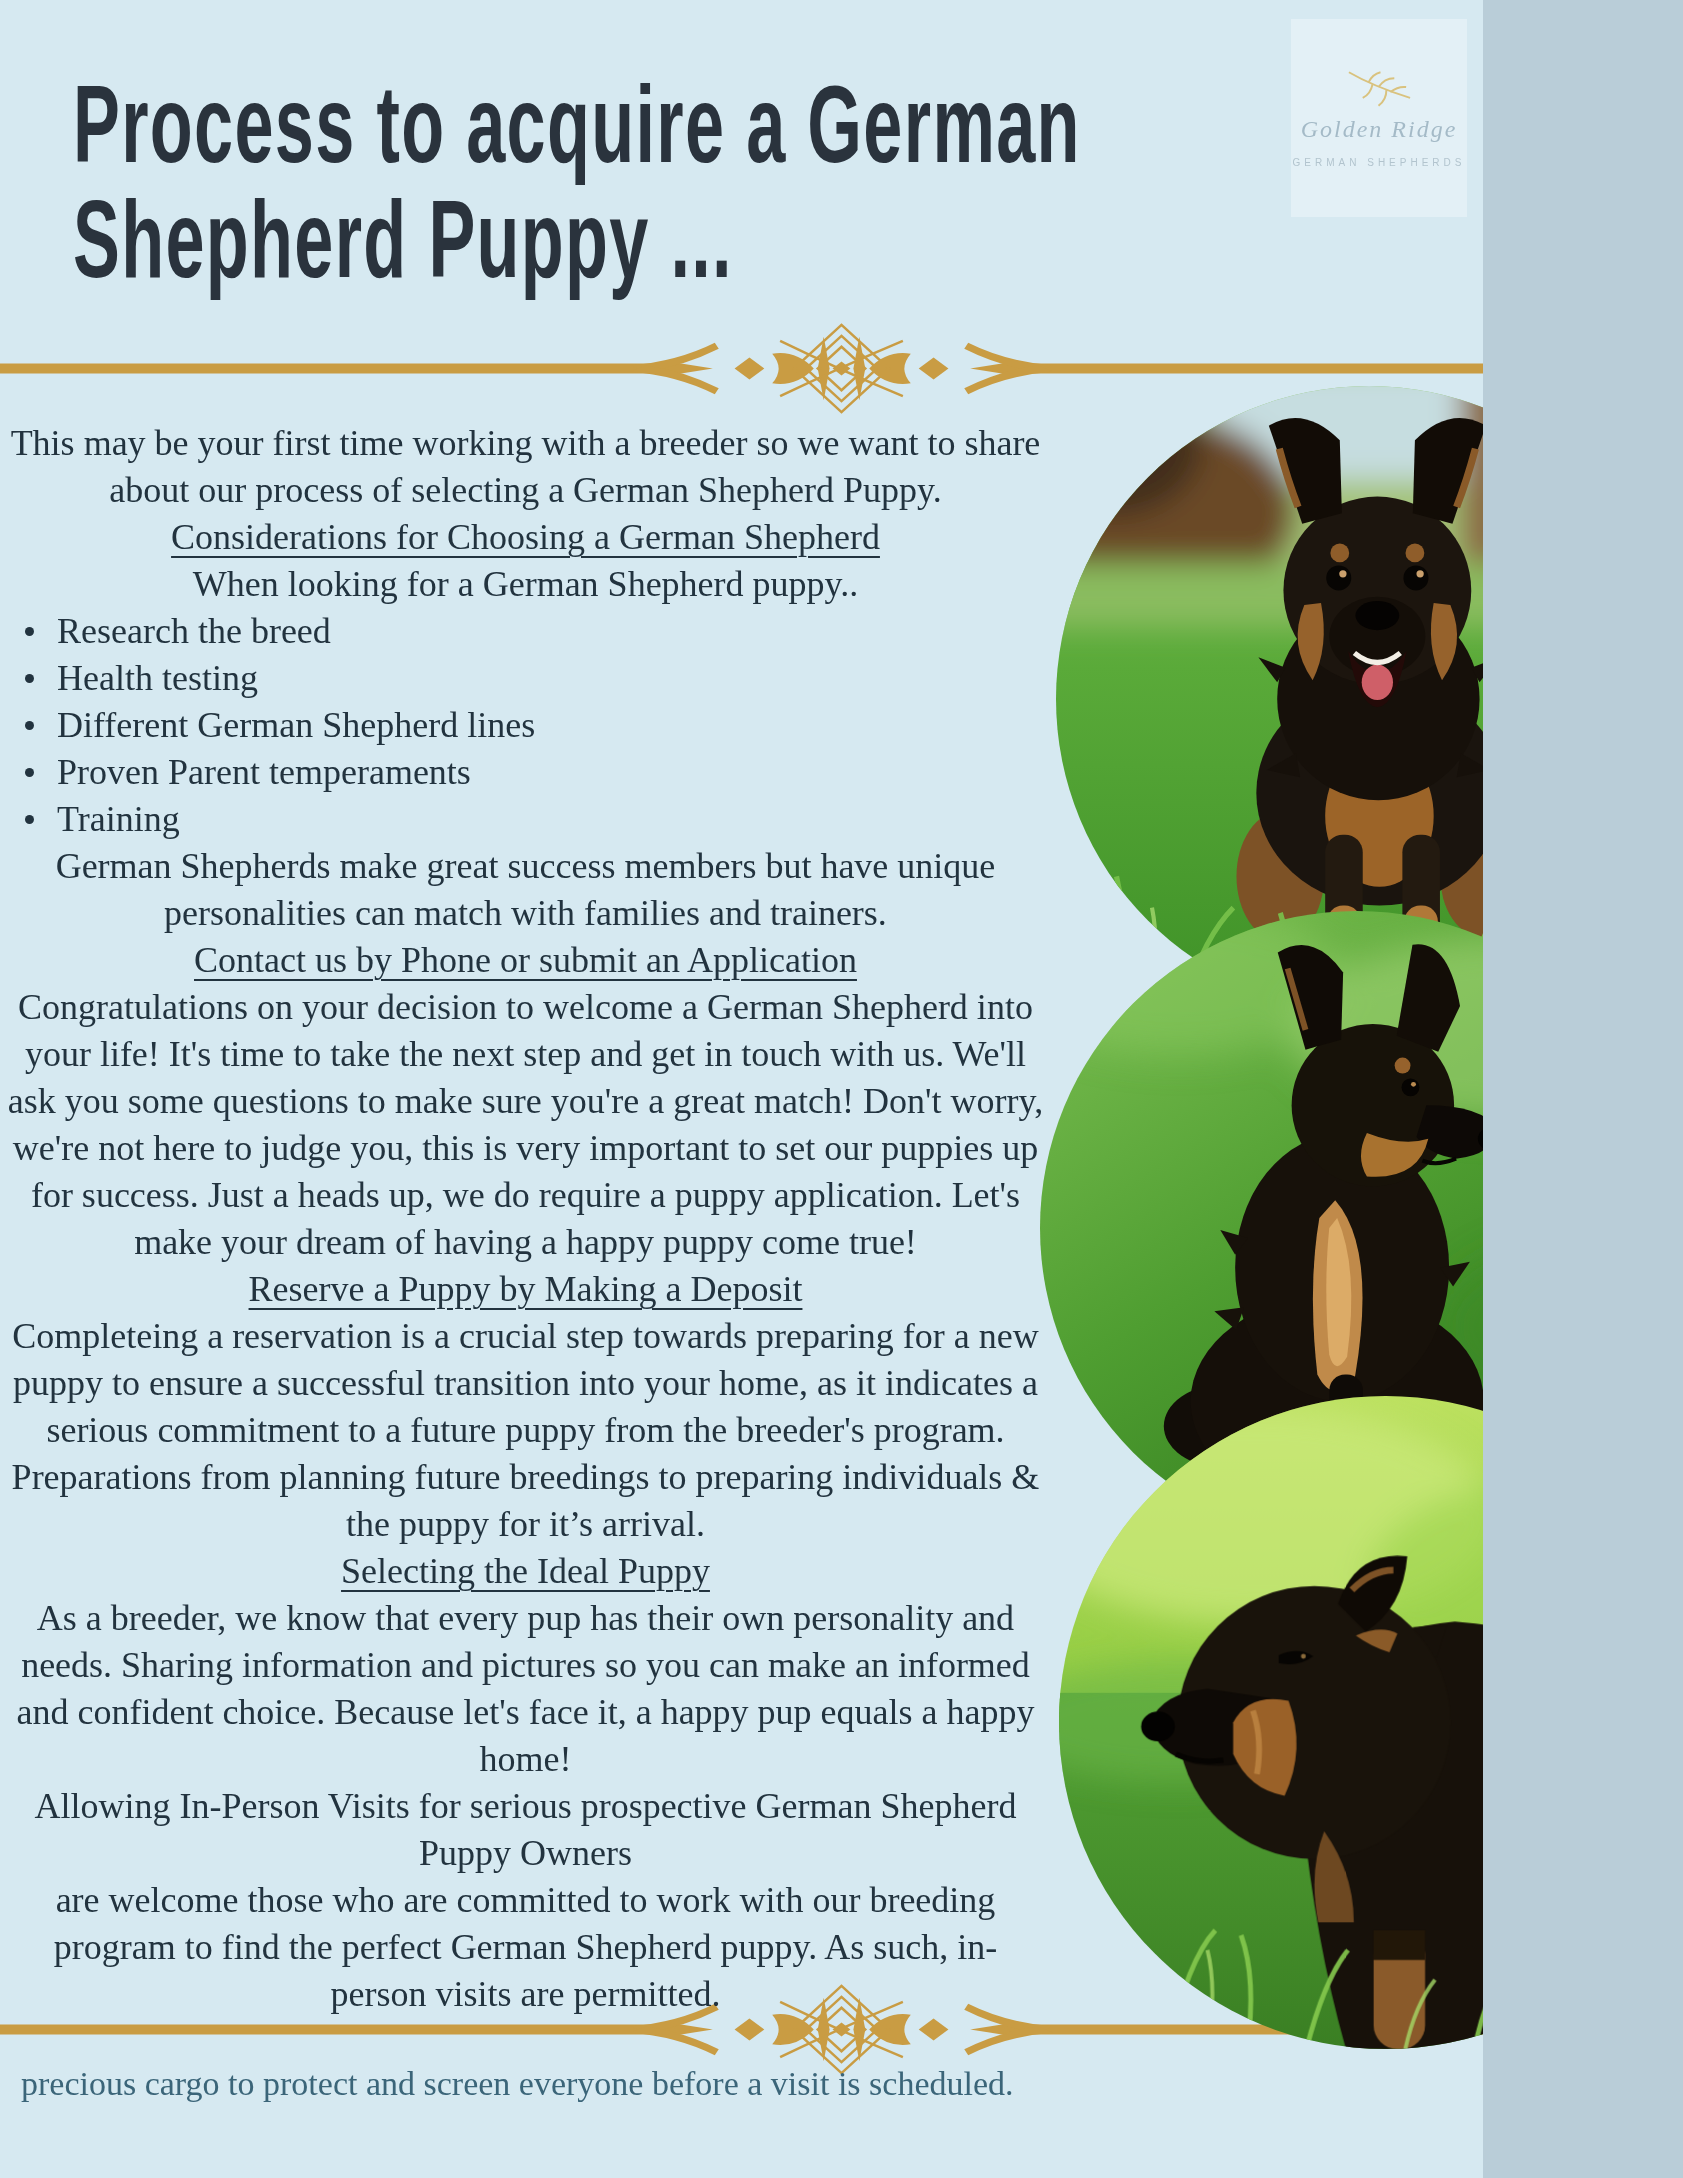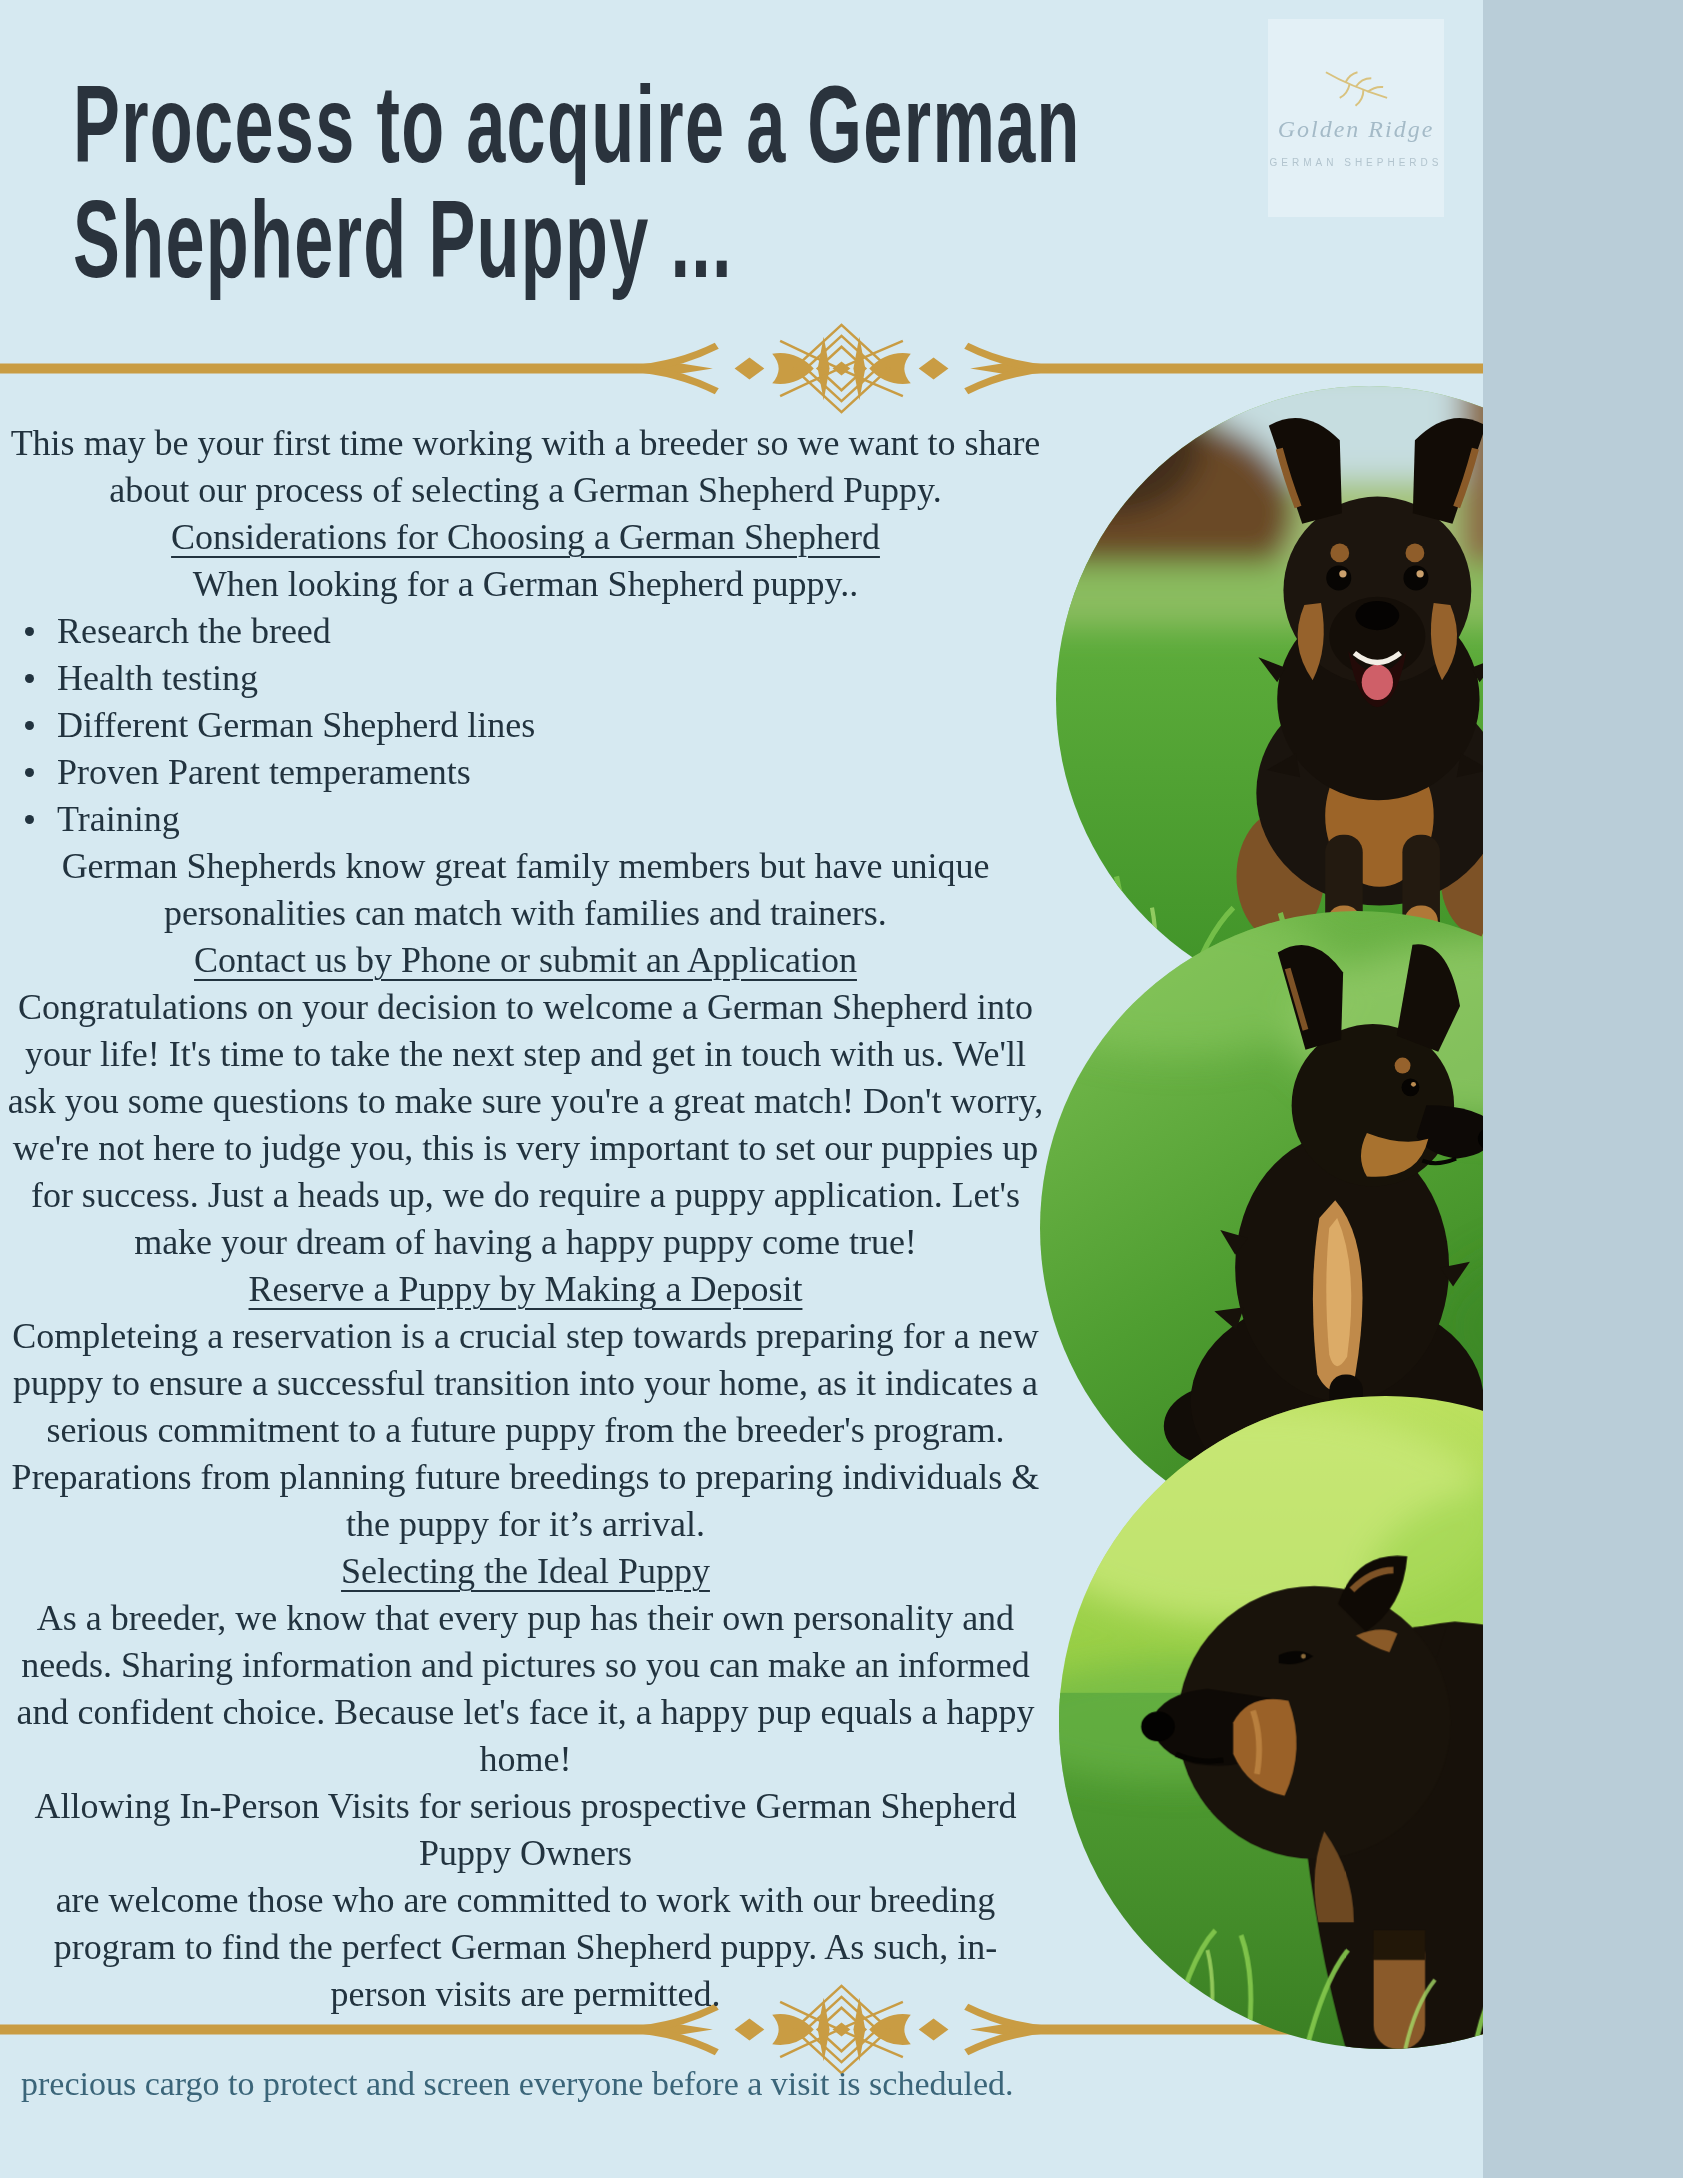--- a/index.html
+++ b/index.html
@@ -9,21 +9,21 @@
   }
   
   .title{
     position:absolute;left:73px;top:67px;z-index:5;
     font-family:"Liberation Sans",sans-serif;font-weight:700;
     font-size:109px;line-height:115px;color:#2a333d;
     transform:scaleX(0.645);transform-origin:0 0;white-space:nowrap;letter-spacing:2px;
   }
   
   .logo{
-    position:absolute;top:19px;right:39px;width:176px;height:198px;z-index:2;
+    position:absolute;top:19px;right:16px;width:176px;height:198px;z-index:2;
     background:#e3f0f6;display:flex;flex-direction:column;align-items:center;justify-content:center;
   }
   .logo .brand{font-style:italic;font-size:24px;color:#a4bac7;letter-spacing:2px;margin-top:4px;}
   .logo .sub{font-family:"Liberation Sans",sans-serif;font-size:10px;letter-spacing:4px;color:#b2c4ce;text-transform:uppercase;margin-top:14px;}
   
   .divider{position:absolute;left:0;width:1683px;height:99px;z-index:1;}
   .divider.top{top:319px;}
   .divider.bottom{top:1980px;}
   
   .content{
@@ -110,21 +110,21 @@
     <div class="line">about our process of selecting a German Shepherd Puppy.</div>
     <div class="line heading">Considerations for Choosing a German Shepherd</div>
     <div class="line">When looking for a German Shepherd puppy..</div>
     <ul>
       <li>Research the breed</li>
       <li>Health testing</li>
       <li>Different German Shepherd lines</li>
       <li>Proven Parent temperaments</li>
       <li>Training</li>
     </ul>
-    <div class="line">German Shepherds know great family members but have unique</div>
+    <div class="line">German Shepherds make great success members but have unique</div>
     <div class="line">personalities can match with families and trainers.</div>
     <div class="line heading">Contact us by Phone or submit an Application</div>
     <div class="line">Congratulations on your decision to welcome a German Shepherd into</div>
     <div class="line">your life! It's time to take the next step and get in touch with us. We'll</div>
     <div class="line">ask you some questions to make sure you're a great match! Don't worry,</div>
     <div class="line">we're not here to judge you, this is very important to set our puppies up</div>
     <div class="line">for success. Just a heads up, we do require a puppy application. Let's</div>
     <div class="line">make your dream of having a happy puppy come true!</div>
     <div class="line heading">Reserve a Puppy by Making a Deposit</div>
     <div class="line">Completeing a reservation is a crucial step towards preparing for a new</div>

